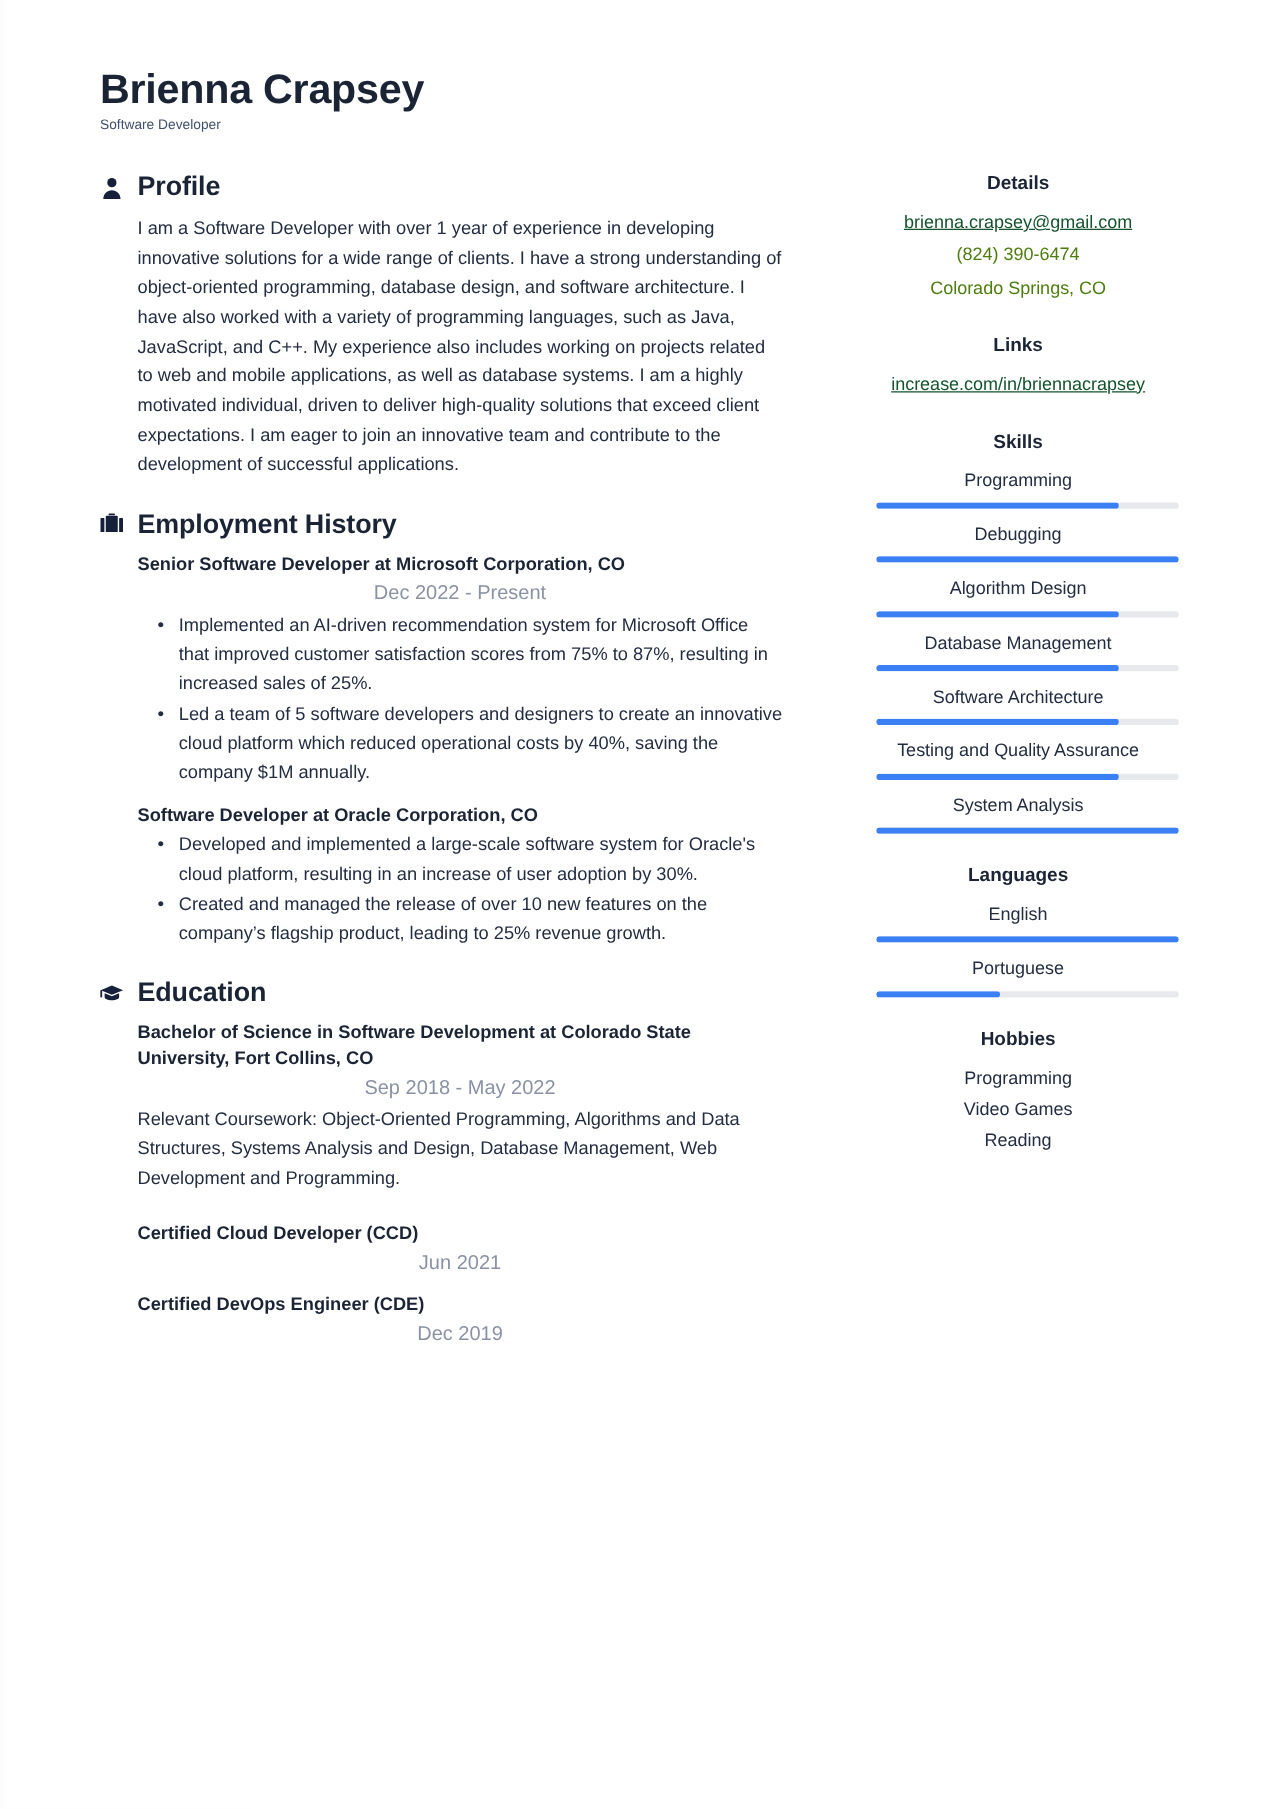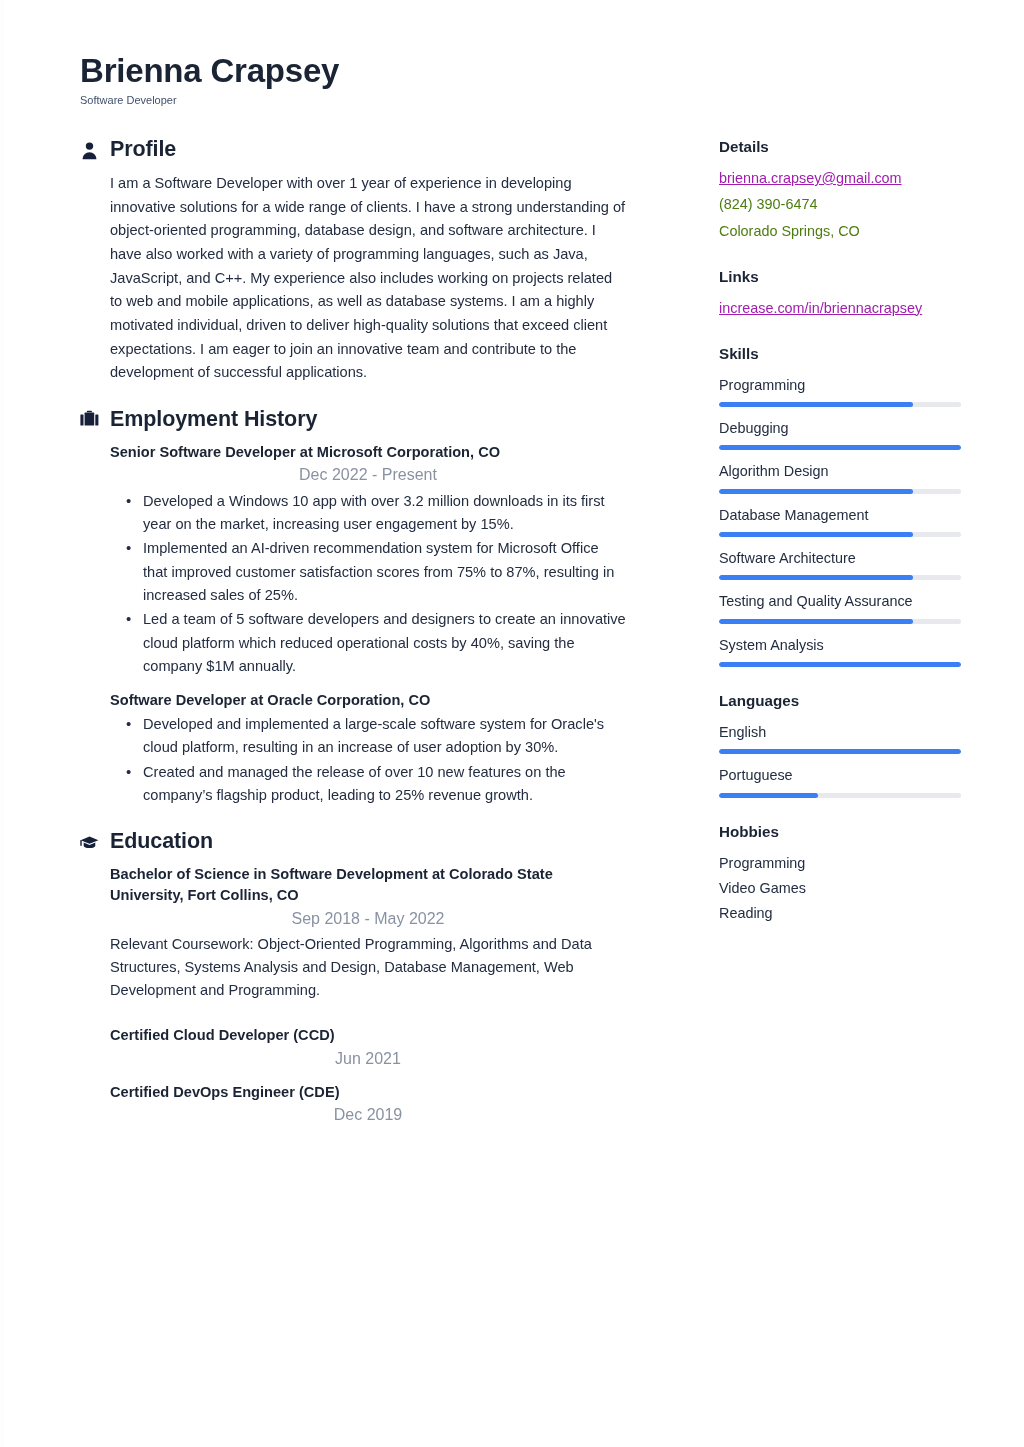--- a/index.html
+++ b/index.html
@@ -44,21 +44,20 @@
     font-size: 11px;
     color: #41506a;
     font-weight: 400;
     line-height: 1.3;
   }
 
   
   .body-cols {
     display: flex;
     align-items: flex-start;
-    gap: 18px;
   }
   .col-main {
     width: 566px;
     flex: 0 0 566px;
     padding-right: 20px;
     box-sizing: border-box;
   }
   .col-side {
     width: 282px;
     flex: 0 0 282px;
@@ -138,37 +137,37 @@
   ul.bullets li:before {
     content: "\2022";
     position: absolute;
     left: -17px;
     top: -1px;
     font-size: 15px;
     color: #232d41;
   }
 
   
-  .side-block { margin-bottom: 24px; }
+  .side-block { margin-bottom: 24px; text-align: center; }
   .side-title {
     font-size: 15.2px;
     font-weight: 700;
     color: #1b2435;
     margin-bottom: 10px;
     line-height: 1.3;
   }
   .side-line {
     font-size: 14.4px;
     color: #4d7c0f;
     line-height: 1.62;
     margin-bottom: 3px;
   }
   .side-link {
     font-size: 14.4px;
-    color: #a21caf;
+    color: #14532d;
     text-decoration: underline;
     line-height: 1.62;
     margin-bottom: 3px;
     display: block;
     word-break: break-word;
     cursor: pointer;
   }
 
   .meter-row { margin-bottom: 10px; }
   .meter-label {
@@ -242,21 +241,20 @@
               </svg>
             </span>
             <span class="section-title">Employment History</span>
           </div>
           <div class="section-body">
 
             <div class="entry">
               <div class="entry-title">Senior Software Developer at Microsoft Corporation, CO</div>
               <div class="entry-date">Dec 2022 - Present</div>
               <ul class="bullets">
-                <li>Developed a Windows 10 app with over 3.2 million downloads in its first year on the market, increasing user engagement by 15%.</li>
                 <li>Implemented an AI-driven recommendation system for Microsoft Office that improved customer satisfaction scores from 75% to 87%, resulting in increased sales of 25%.</li>
                 <li>Led a team of 5 software developers and designers to create an innovative cloud platform which reduced operational costs by 40%, saving the company $1M annually.</li>
               </ul>
             </div>
 
             <div class="entry">
               <div class="entry-title">Software Developer at Oracle Corporation, CO</div>
               <ul class="bullets">
                 <li>Developed and implemented a large-scale software system for Oracle's cloud platform, resulting in an increase of user adoption by 30%.</li>
                 <li>Created and managed the release of over 10 new features on the company’s flagship product, leading to 25% revenue growth.</li>

